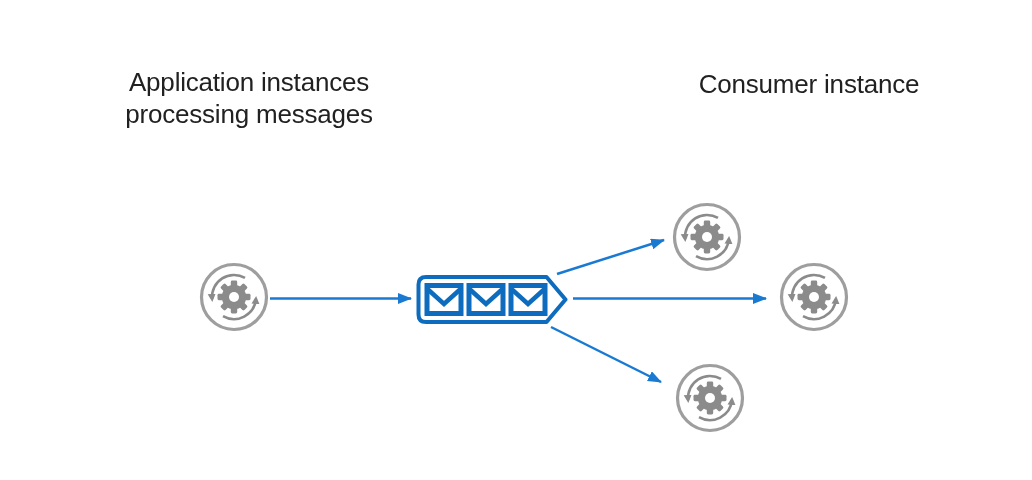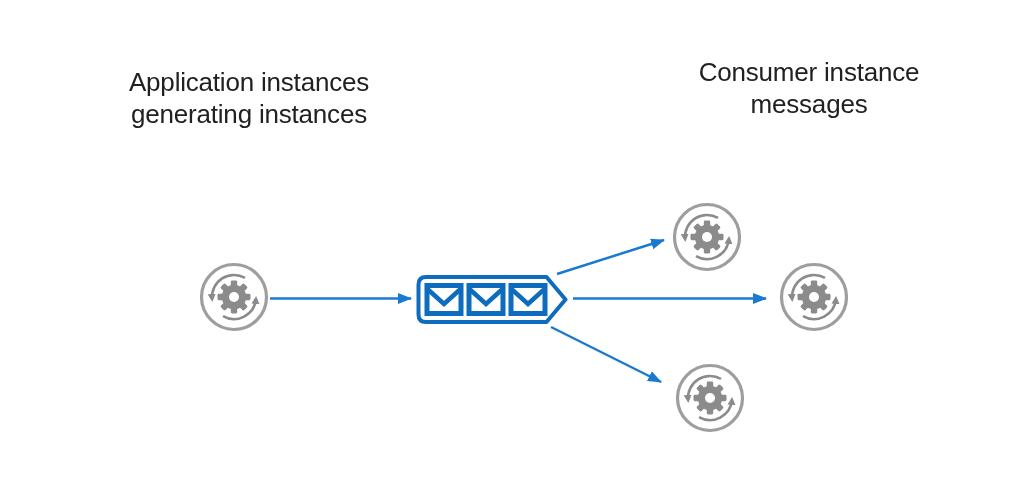--- a/index.html
+++ b/index.html
@@ -13,36 +13,35 @@
   .label{
     position:absolute;
     width:300px;
     text-align:center;
     color:#212121;
     font-size:26px;
     line-height:32px;
     letter-spacing:-0.2px;
   }
   .label-producer{left:99px;top:66px;}
-  .label-consumer{left:659px;top:56px;}
+  .label-consumer{left:659px;top:68px;}
   .diagram-svg{position:absolute;left:0;top:0;}
 </style>
 </head>
 <body>
 
 <div class="canvas">
 
   <div class="label label-producer">
     <div>Application instances</div>
-    <div>generating instances</div>
+    <div>processing messages</div>
   </div>
 
   <div class="label label-consumer">
     <div>Consumer instance</div>
-    <div>messages</div>
   </div>
 
   <svg class="diagram-svg" width="1032" height="480" viewBox="0 0 1032 480">
     <defs>
 
       <marker id="mk-arrow-blue" markerUnits="userSpaceOnUse" markerWidth="16" markerHeight="12" refX="13" refY="5.5" orient="auto">
         <path d="M0,0 L14,5.5 L0,11 Z" fill="#1a7ad2"></path>
       </marker>
 
       <marker id="mk-arrow-gray" markerUnits="userSpaceOnUse" markerWidth="10" markerHeight="10" refX="5" refY="4" orient="auto">

